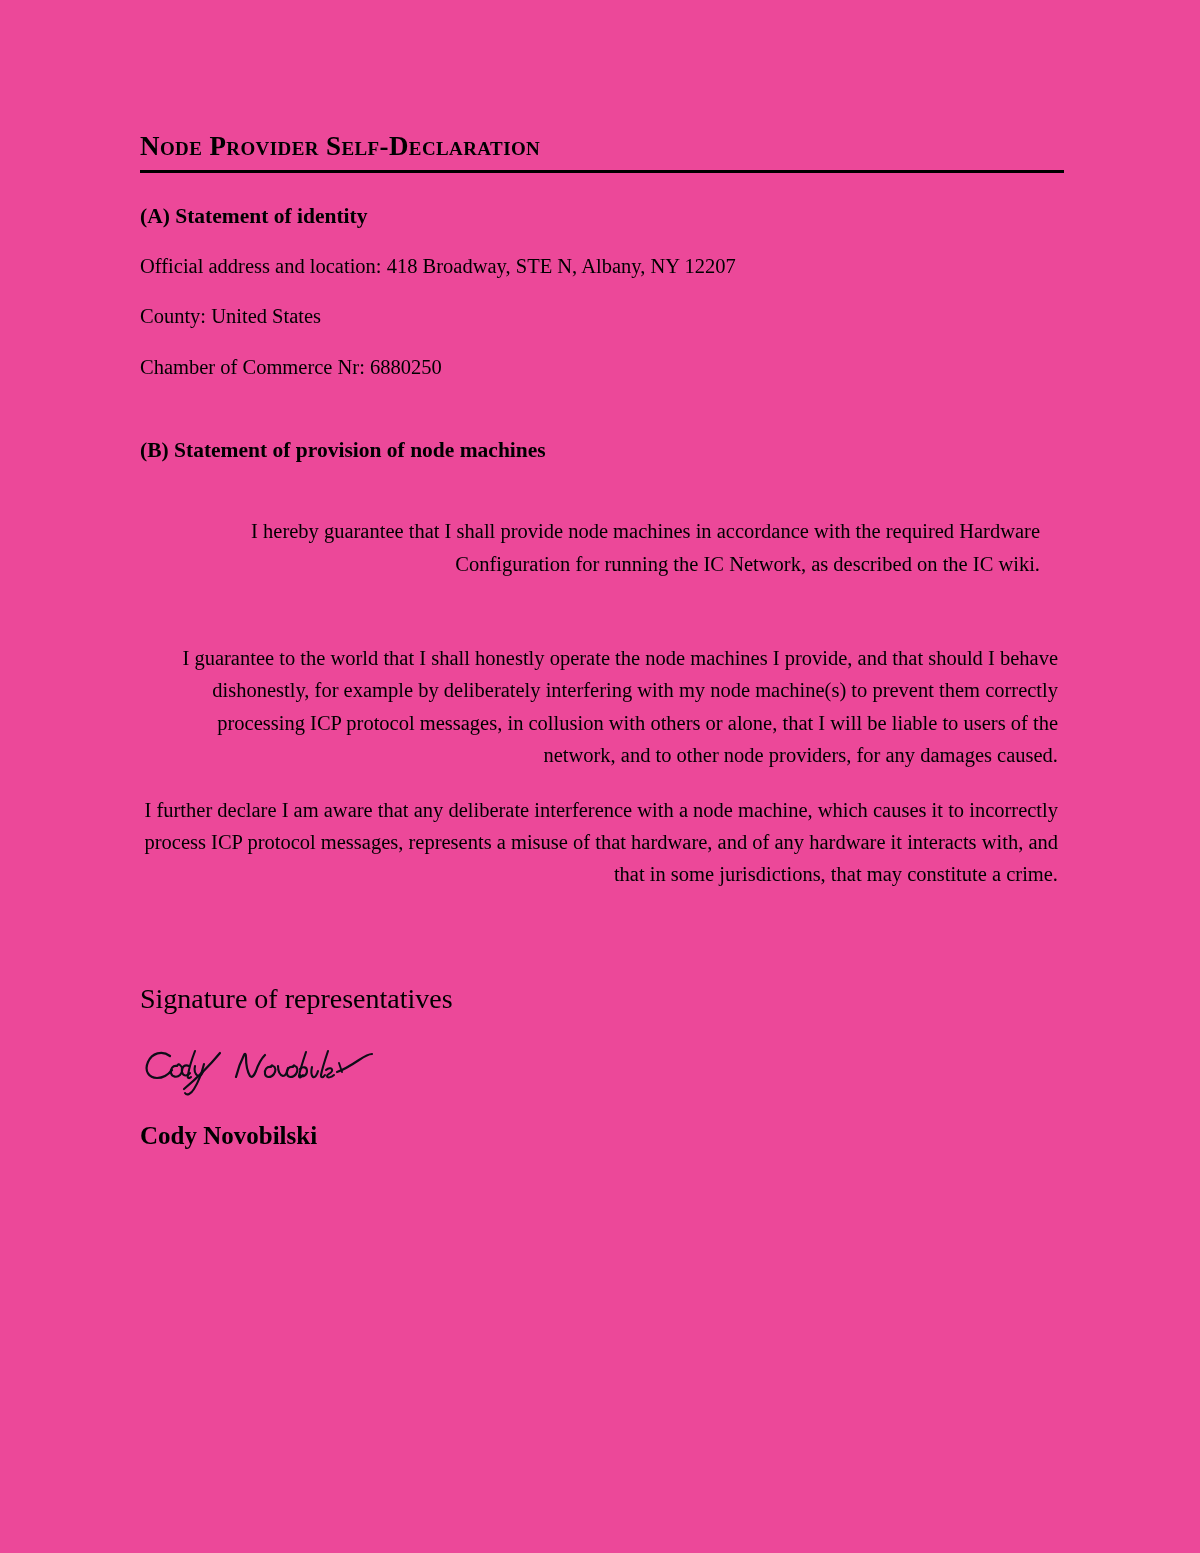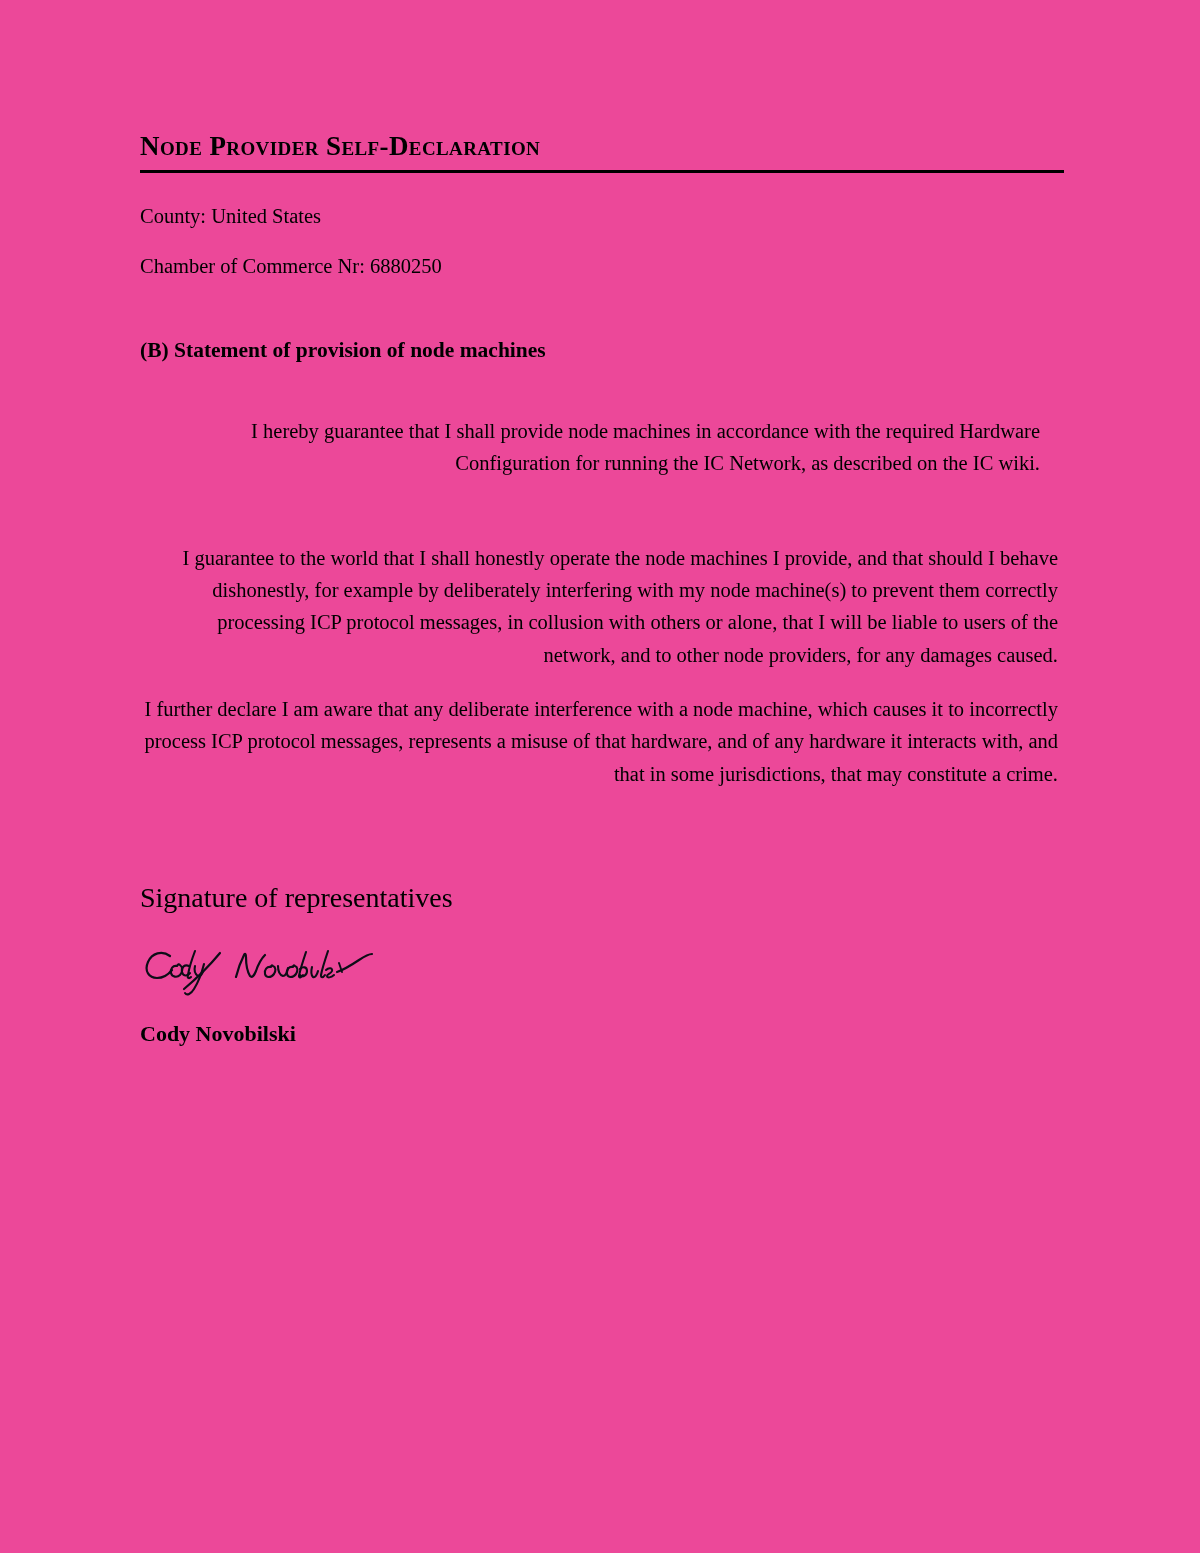--- a/index.html
+++ b/index.html
@@ -88,41 +88,43 @@
     margin: 0 0 22px 0;
   }
   .signature-mark {
     display: block;
     margin: 0 0 18px 0;
     width: 240px;
     height: 62px;
   }
   .sig-name {
     font-weight: bold;
-    font-size: 22px;
+    font-size: 25px;
     line-height: 1.35;
     margin: 0;
   }
   .sig-role {
     font-size: 20.5px;
     line-height: 1.35;
     margin: 0;
   }
 </style>
 </head>
 <body>
 
 <div class="page">
   <div class="content">
 
     <h1 class="doc-title">Node Provider Self-Declaration</h1>
 
     <div class="title-rule"></div>
 
+    <h2 class="section-heading sec-a-heading">(A) Statement of identity</h2>
 
+    <p class="body-line">Official address and location: 418 Broadway, STE N, Albany, NY 12207</p>
     <p class="body-line">County: United States</p>
     <p class="body-line">Chamber of Commerce Nr: 6880250</p>
 
     <div class="gap-after-identity"></div>
 
     <h2 class="section-heading sec-b-heading">(B) Statement of provision of node machines</h2>
 
     <p class="body-para para-narrow">I hereby guarantee that I shall provide node machines in accordance with the required Hardware Configuration for running the IC Network, as described on the IC wiki.</p>
 
     <div class="gap-after-b"></div>

